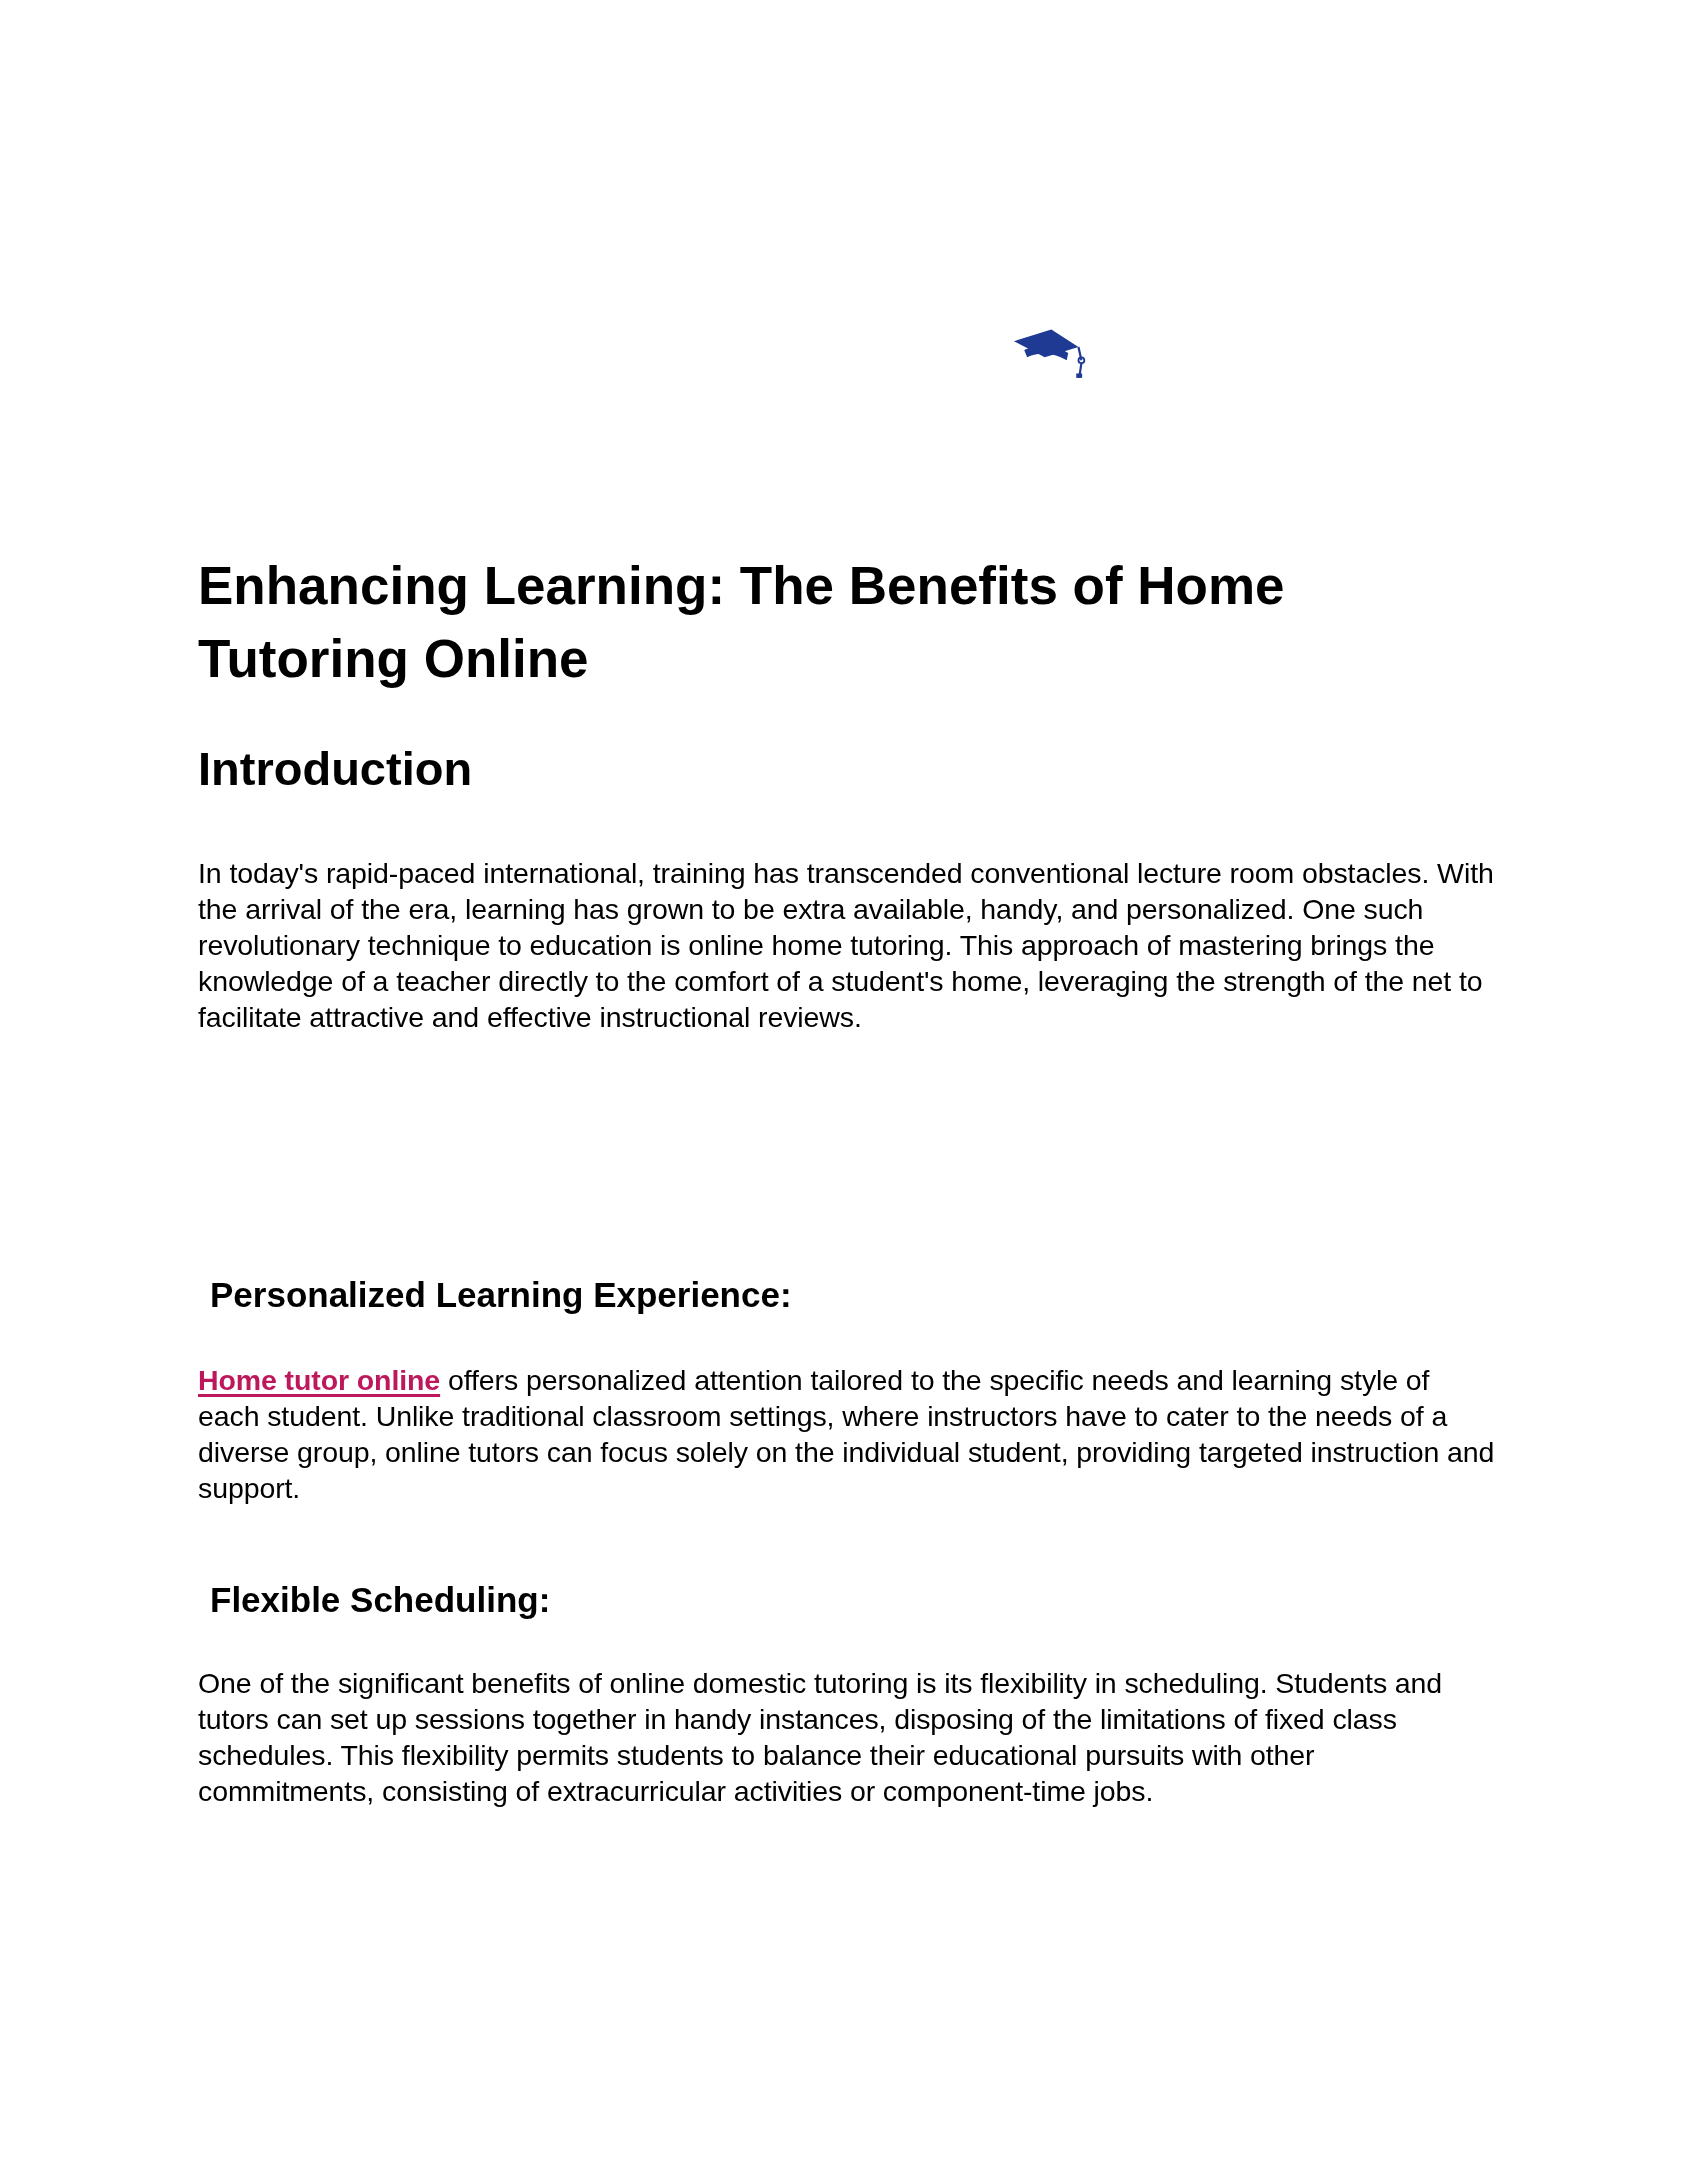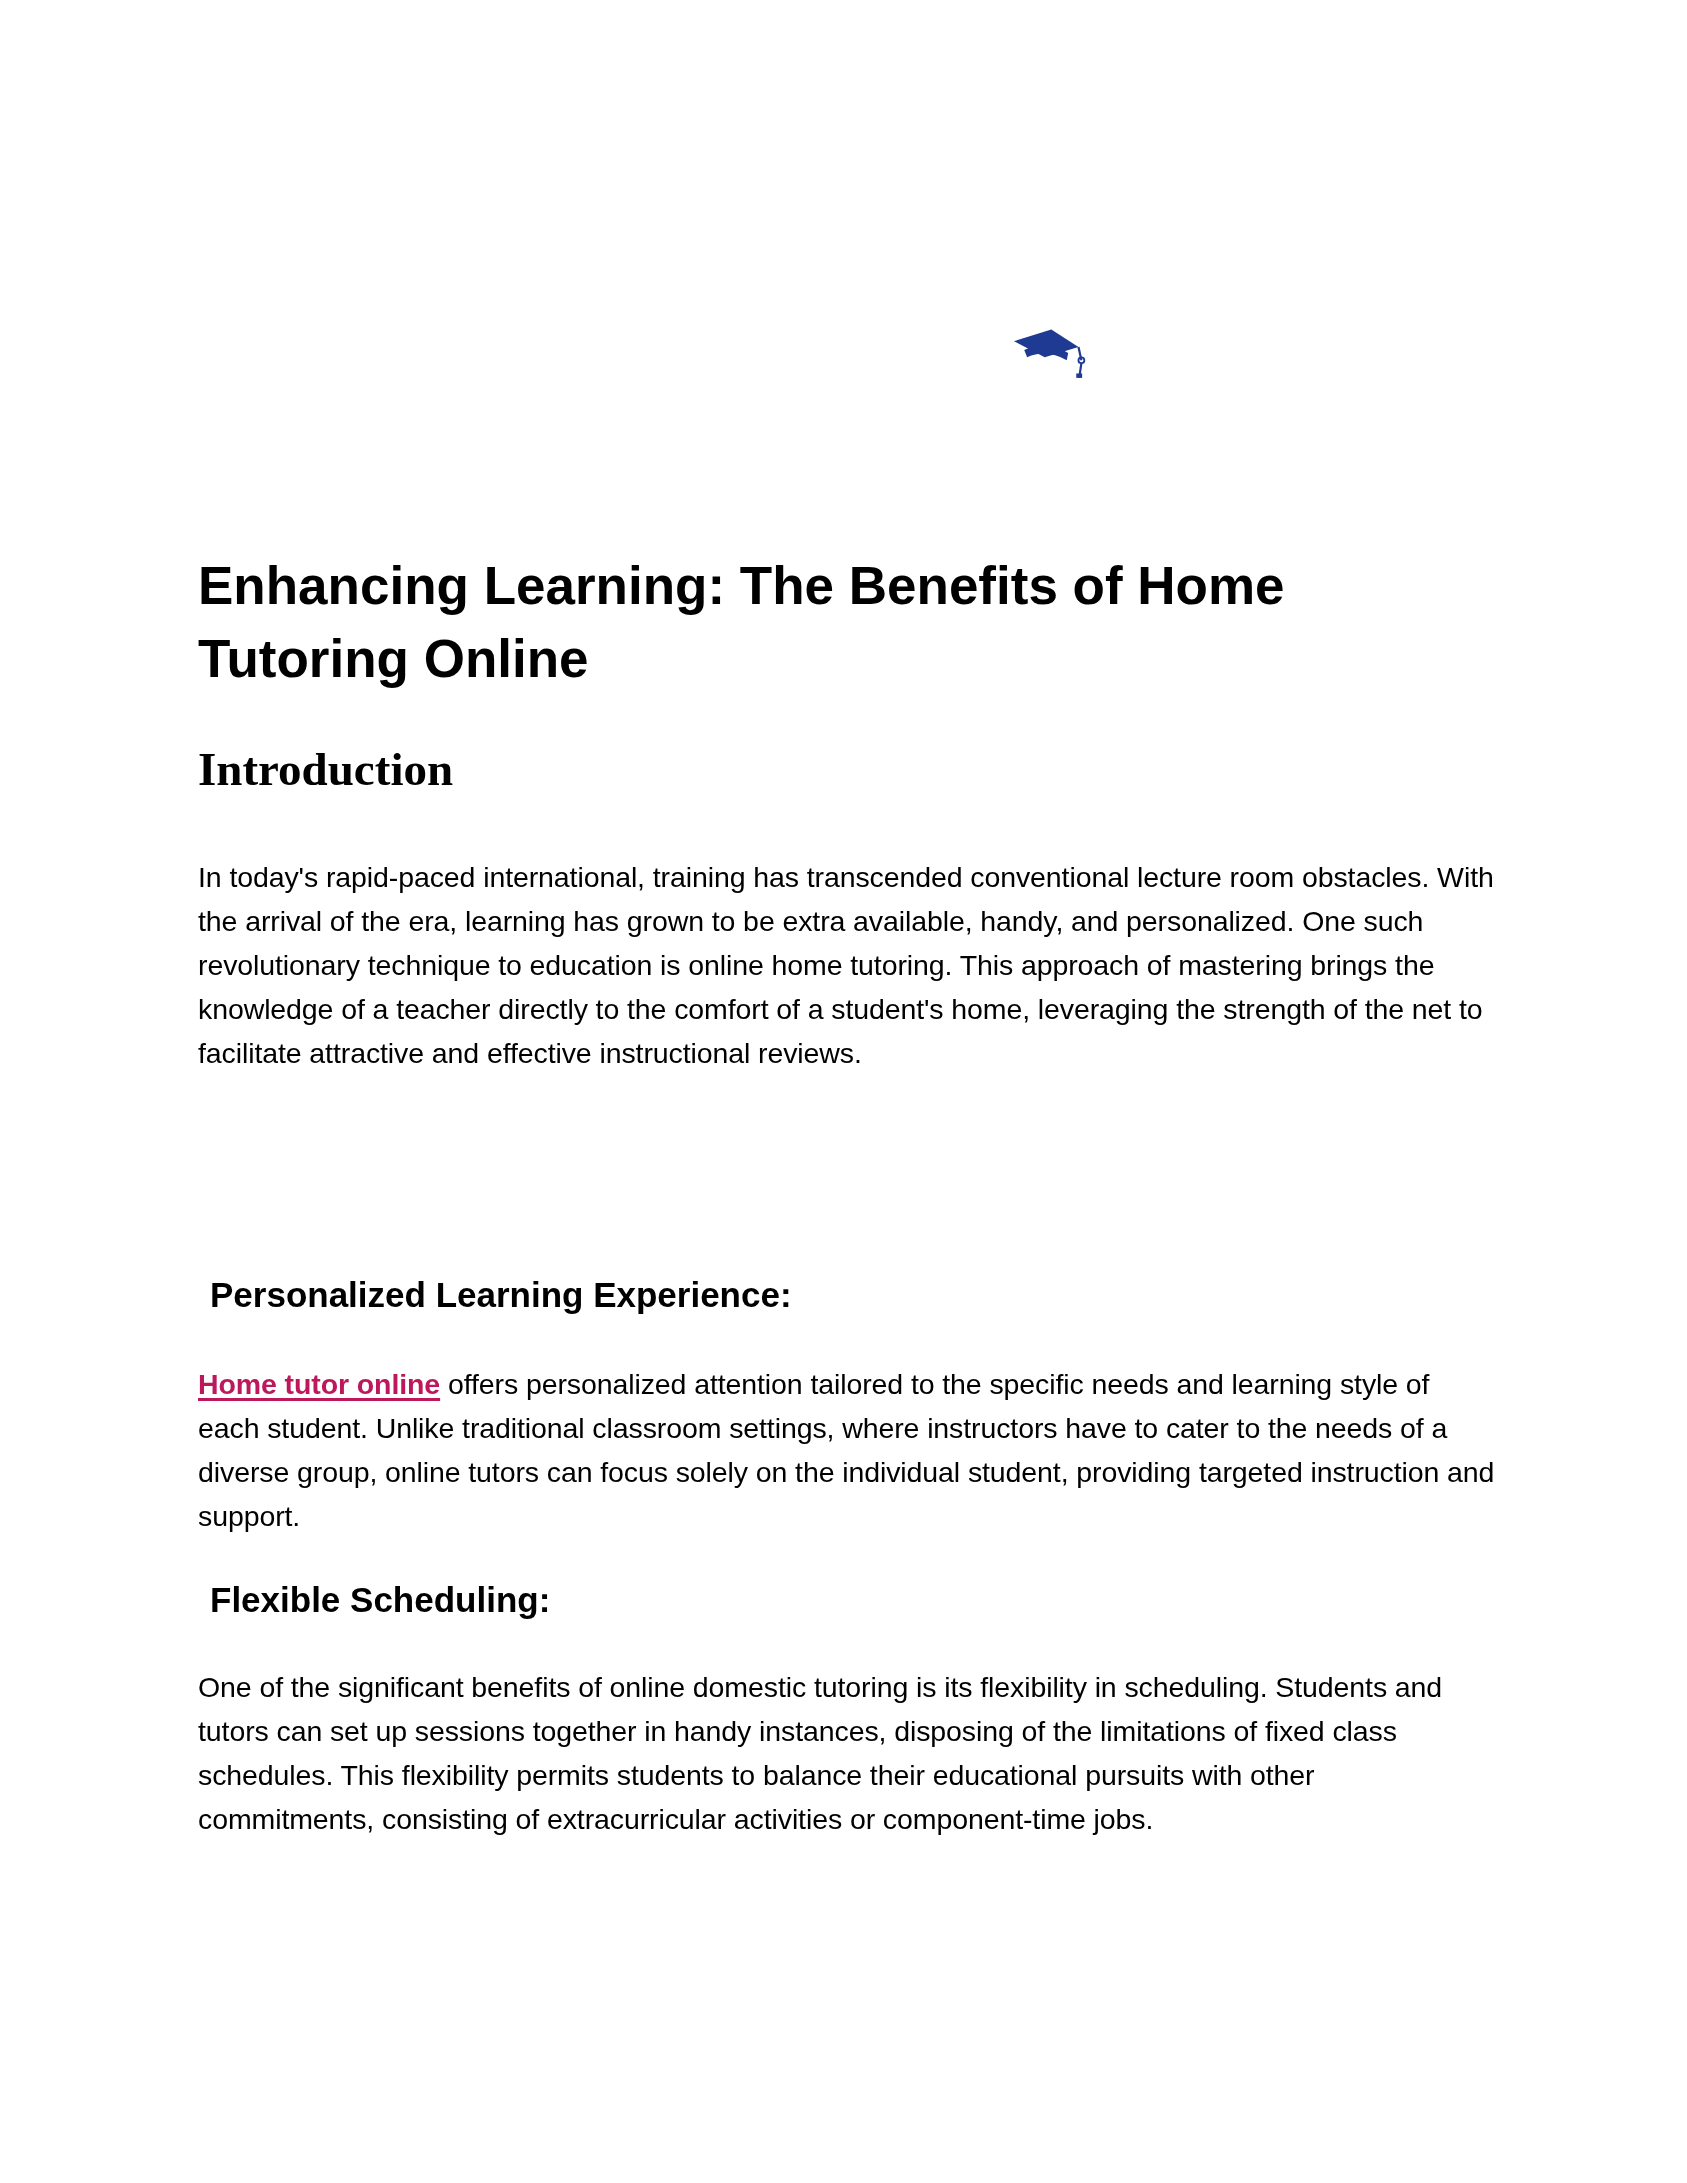--- a/index.html
+++ b/index.html
@@ -5,23 +5,23 @@
     html, body { margin: 0; padding: 0; background: #ffffff; }
     body { width: 1687px; height: 2183px; position: relative; overflow: hidden; font-family: "Liberation Sans", sans-serif; color: #000; }
     .page { position: absolute; left: 0; top: 0; width: 1687px; height: 2183px; }
     .logo { position: absolute; left: 571px; top: 321px; height: 88px; display: flex; align-items: flex-end; }
     .logo-word { font-family: "Liberation Serif", "DejaVu Serif", serif; font-size: 93px; line-height: 1; letter-spacing: 1.5px; white-space: nowrap; }
     .logo-tuition { color: #1e6fd0; background: linear-gradient(90deg, #2a86e0 0%, #1f63c6 60%, #1b4fae 100%); -webkit-background-clip: text; background-clip: text; -webkit-text-fill-color: transparent; }
     .logo-pro { color: #1f3a93; margin-left: 23.4px; position: relative; }
     .cap { position: absolute; left: 1011px; top: 328px; width: 77px; height: 55px; }
     .content { position: absolute; left: 198px; width: 1299px; }
     .title { top: 549px; font-size: 53px; font-weight: bold; line-height: 73px; margin: 0; }
-    .h2 { font-size: 47px; font-weight: bold; margin: 0; line-height: 58px; font-family: Liberation Serif, serif; }
+    .h2 { font-size: 47px; font-weight: bold; margin: 0; line-height: 58px; }
     .h3 { font-size: 35px; font-weight: bold; margin: 12px; line-height: 44px; }
-    .para { font-size: 28.5px; line-height: 44px; margin: 0; letter-spacing: -0.1px; }
+    .para { font-size: 28.5px; line-height: 36px; margin: 0; letter-spacing: -0.1px; }
     .link { color: #be185d; font-weight: bold; text-decoration: underline; text-decoration-thickness: 2.9px; text-underline-offset: 4.4px; cursor: pointer; }
   </style>
 </head>
 <body>
 
 <div class="page">
 
   <svg class="cap" viewBox="0 0 105 75">
     <polygon points="4,18 55,2 92,26 46,40" fill="#1f3a93"></polygon>
     <path d="M18,30 Q48,16 78,34 L76,44 Q48,28 22,40 Z" fill="#1f3a93"></path>

